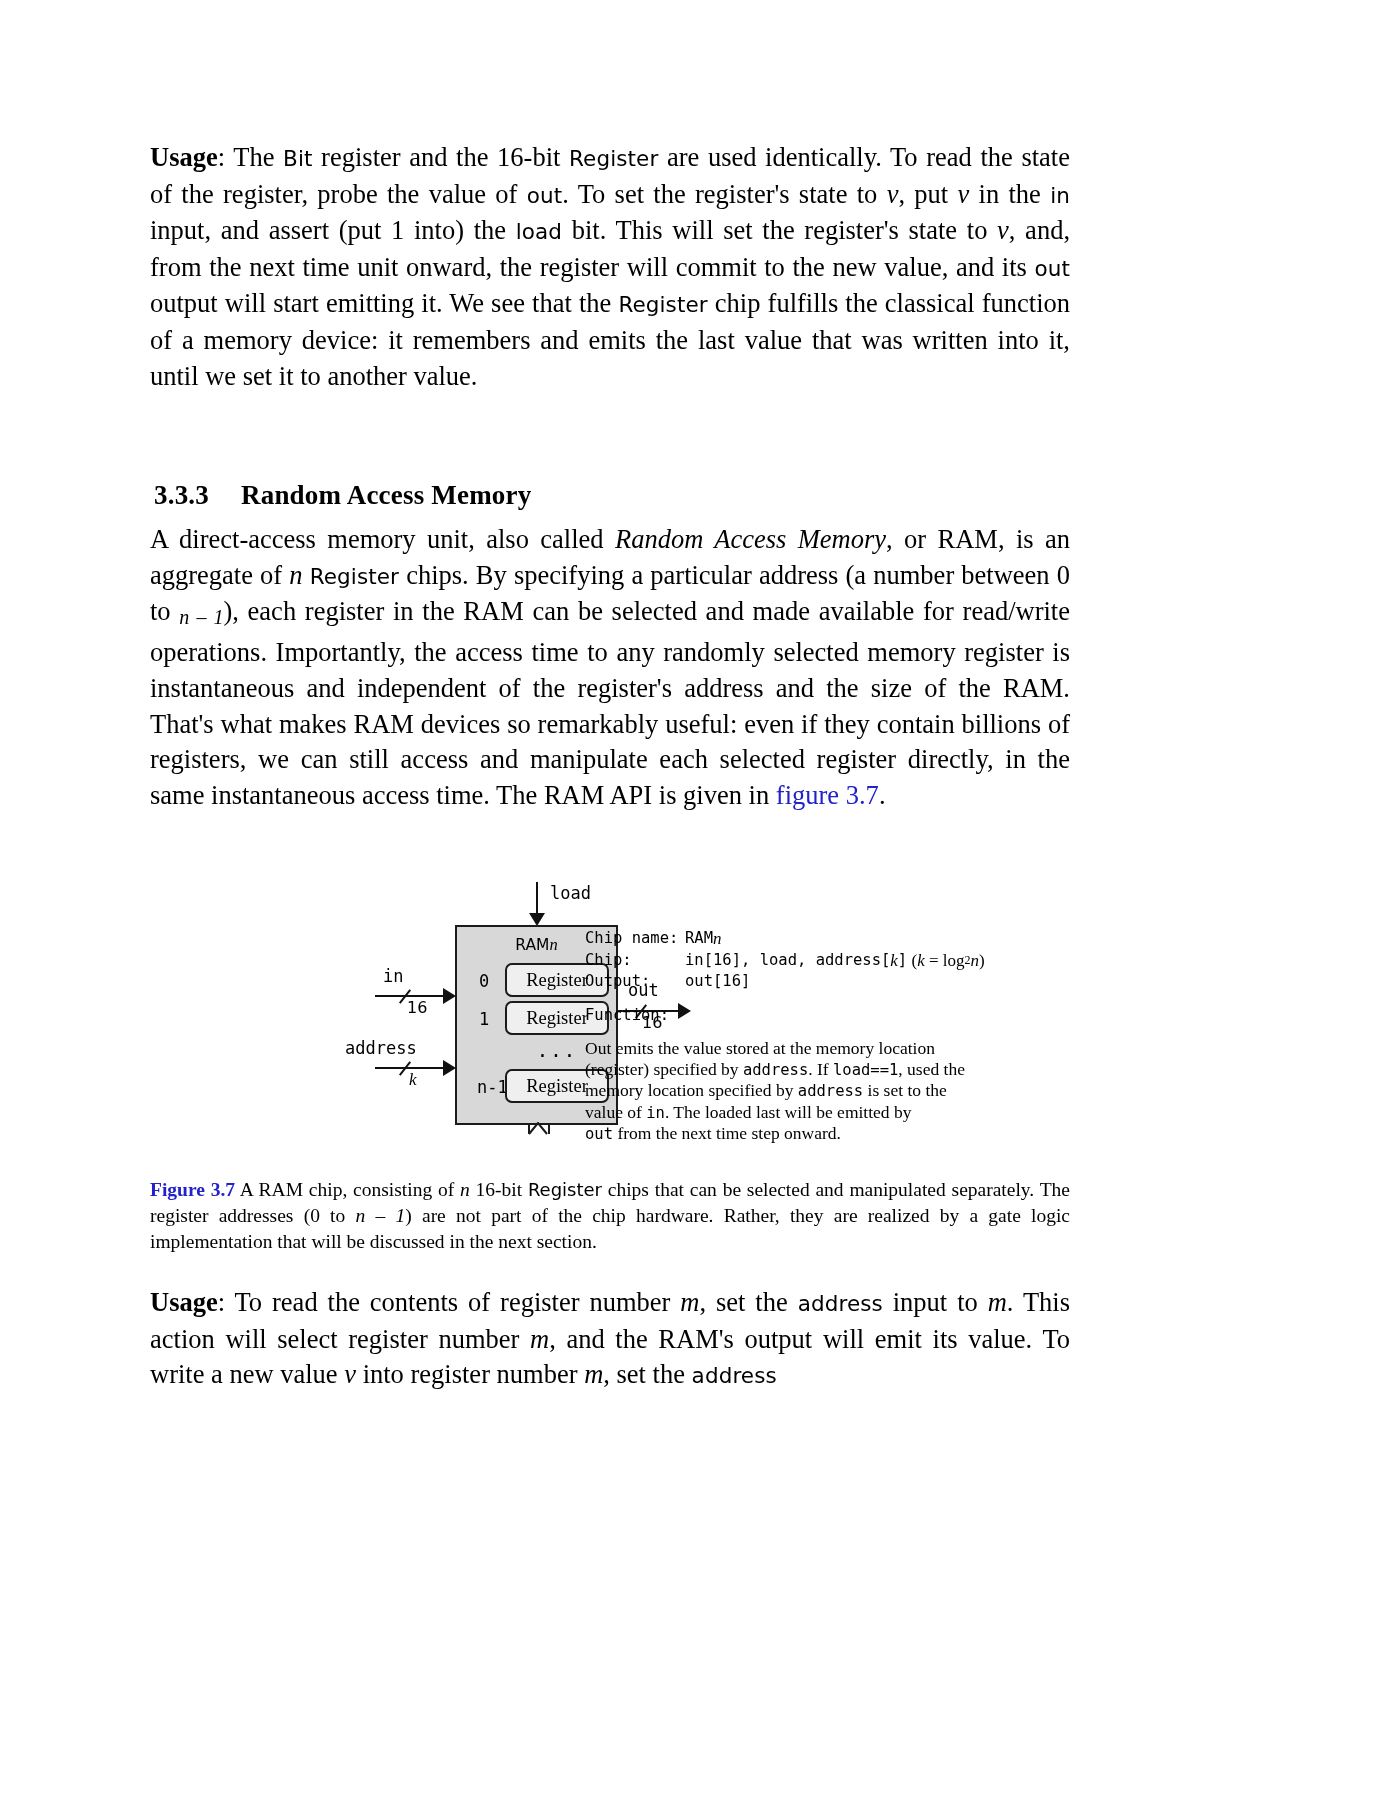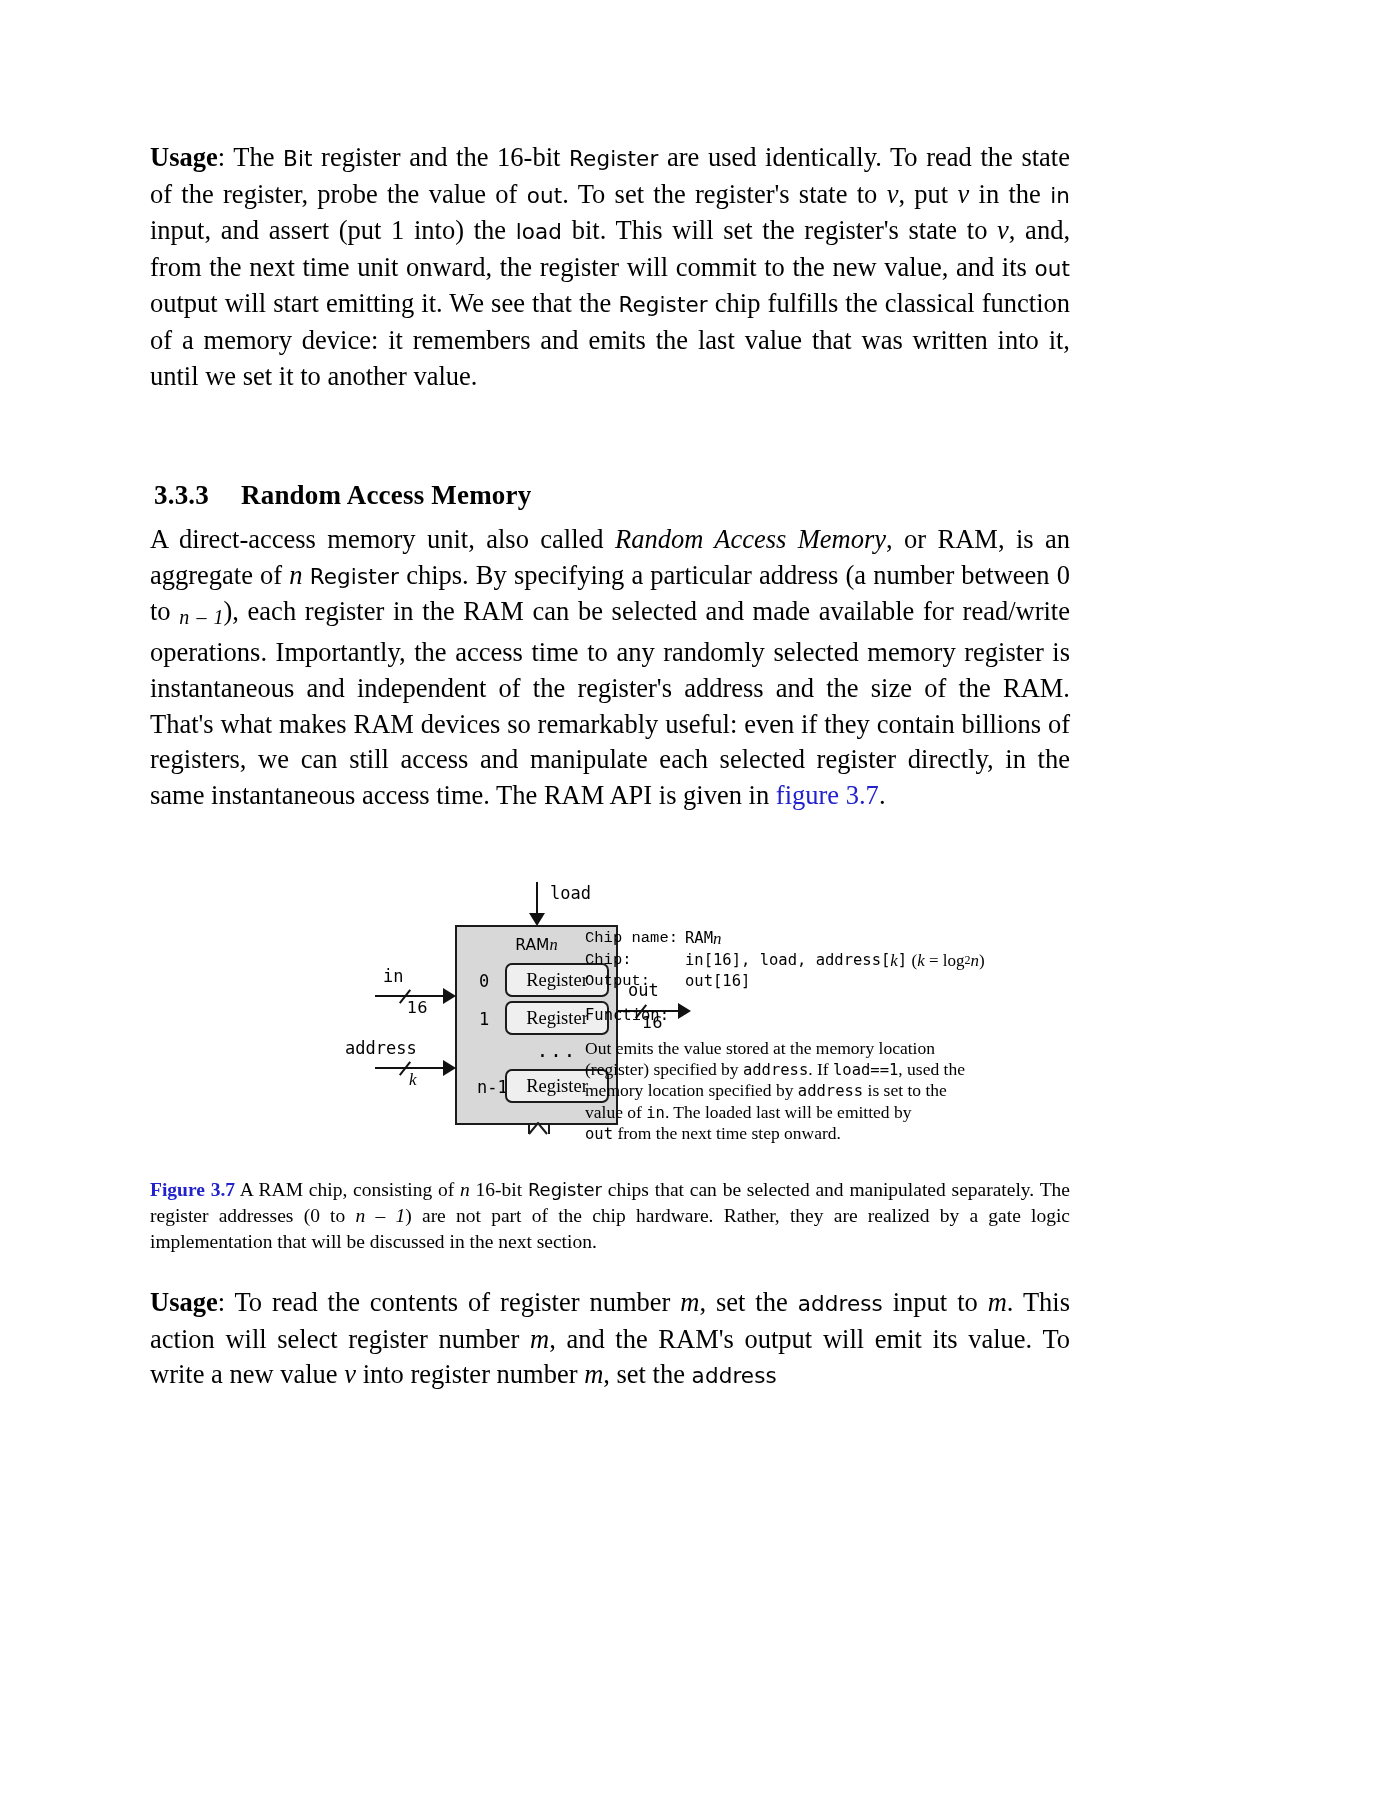--- a/index.html
+++ b/index.html
@@ -165,21 +165,21 @@
   .api {
     position: absolute;
     left: 435px;
     top: 48px;
     width: 400px;
     font-family: "DejaVu Sans Mono", "Liberation Mono", monospace;
     font-size: 15.5px;
     line-height: 21.5px;
   }
   .api .row { display: flex; white-space: pre; }
-  .api .col1 { display: inline-block; width: 100px; font-family: Liberation Mono, monospace; }
+  .api .col1 { display: inline-block; width: 100px; }
   .api .mathit {
     font-family: "Liberation Serif", serif;
     font-style: italic;
     font-size: 17px;
   }
   .api .mathrm {
     font-family: "Liberation Serif", serif;
     font-size: 17px;
   }
   .api .sub2 { font-size: 12px; vertical-align: -0.3em; font-family: "Liberation Serif", serif;}

